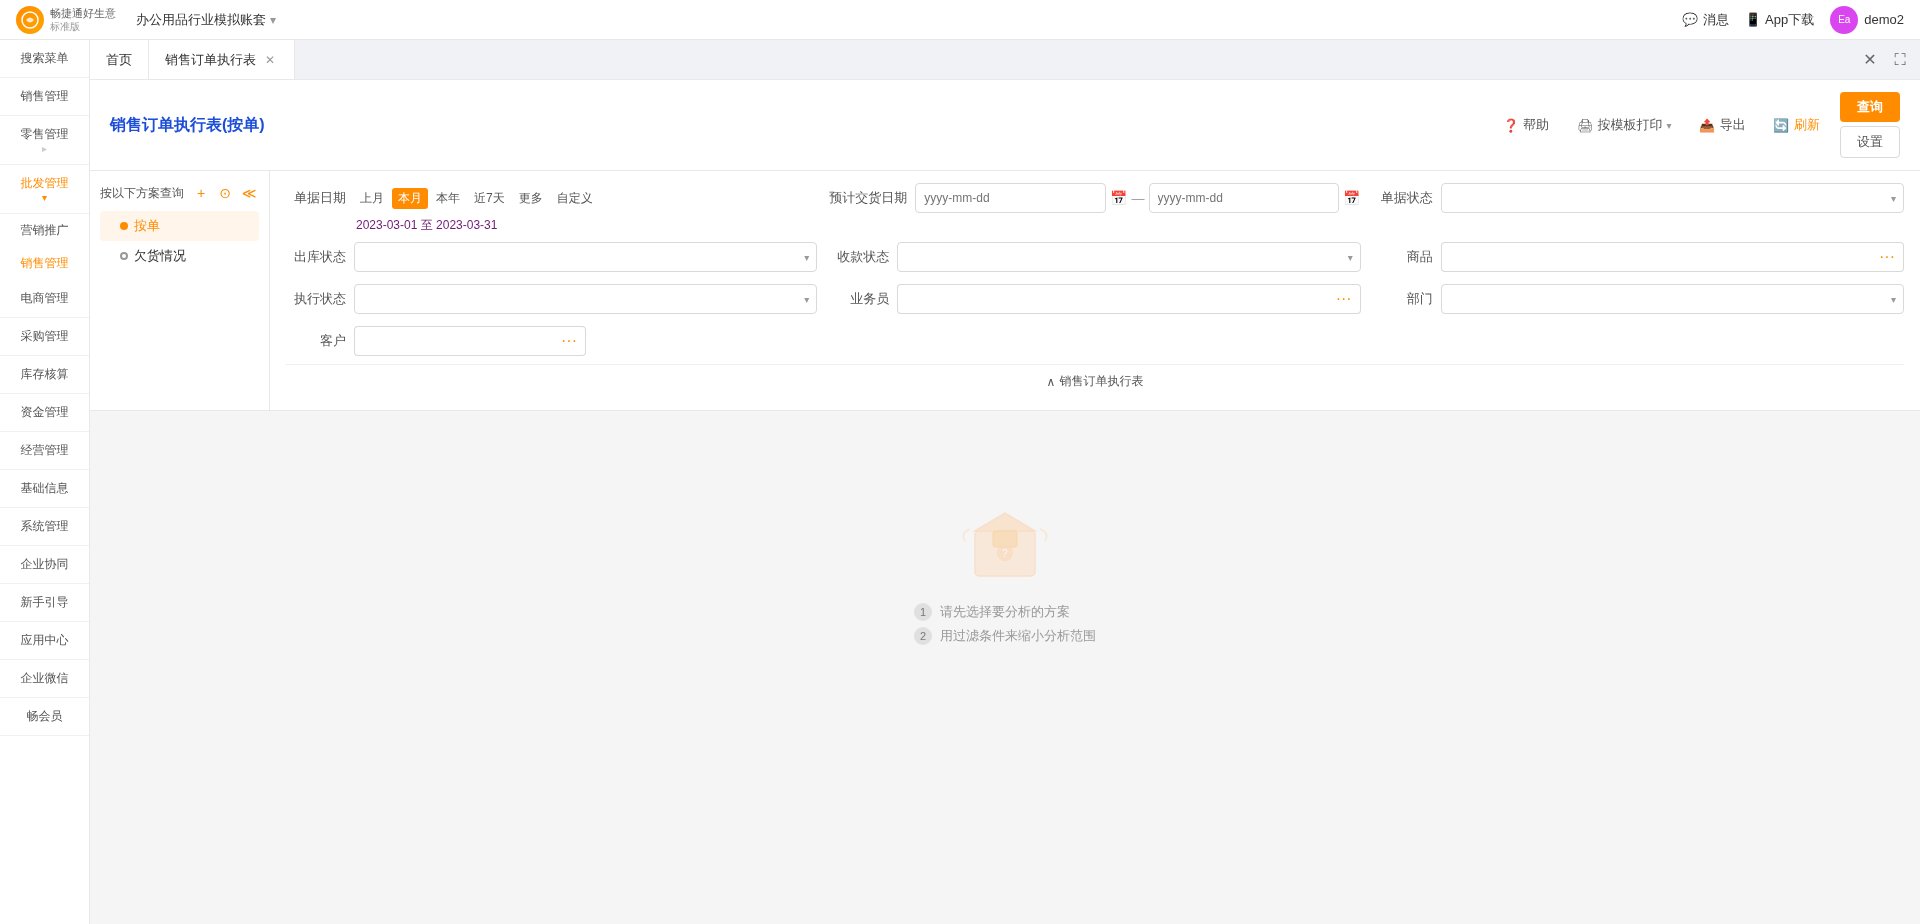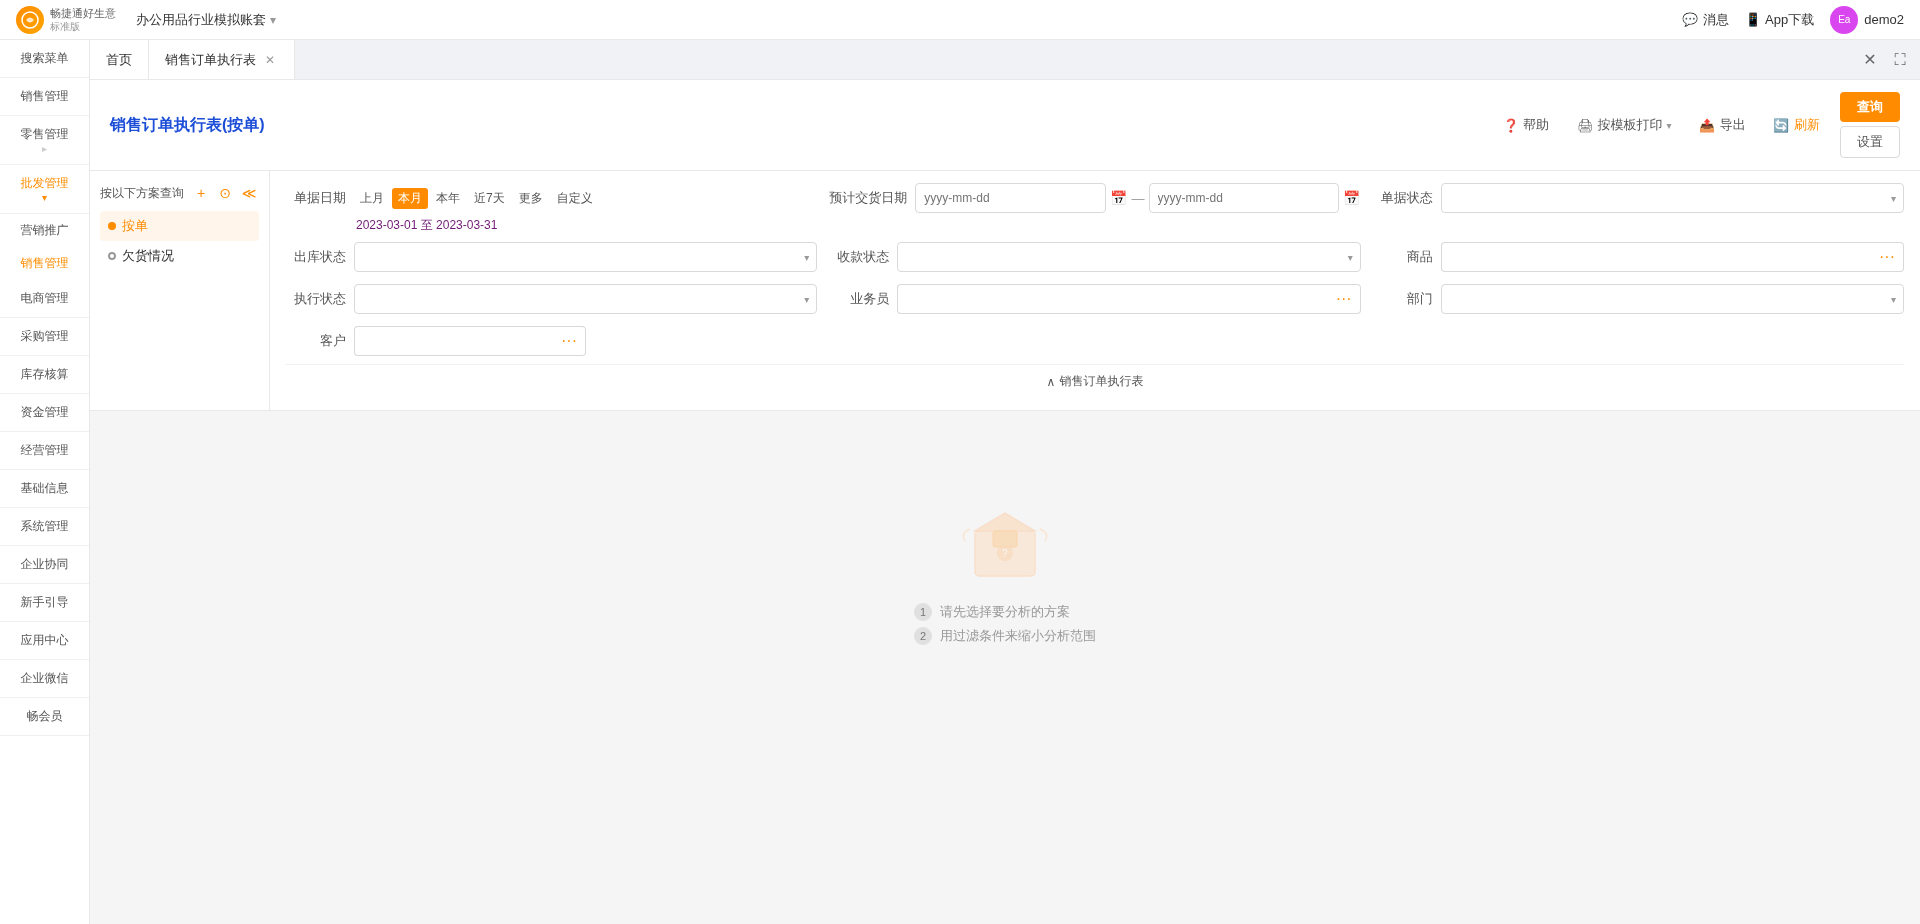--- a/index.html
+++ b/index.html
@@ -311,21 +311,21 @@
       justify-content: center;
       cursor: pointer;
       border-radius: 50%;
       font-size: 14px;
       color: #ff8c00;
     }
     .scheme-list-item {
       display: flex;
       align-items: center;
       gap: 6px;
-      padding: 6px 8px;
+      padding: 6px 20px;
       cursor: pointer;
       border-radius: 4px;
       font-size: 13px;
     }
     .scheme-list-item.active { background: #fff5ea; color: #ff8c00; }
 
     .filter-fields {
       flex: 1;
       padding: 12px 16px;
     }

